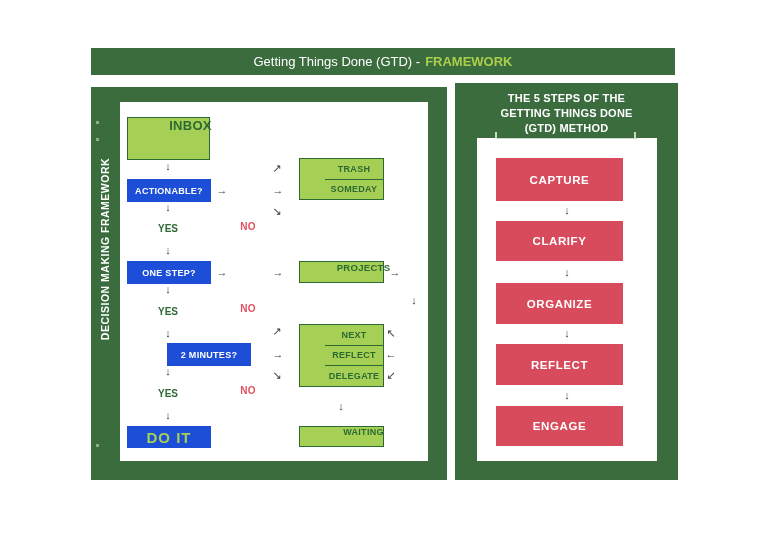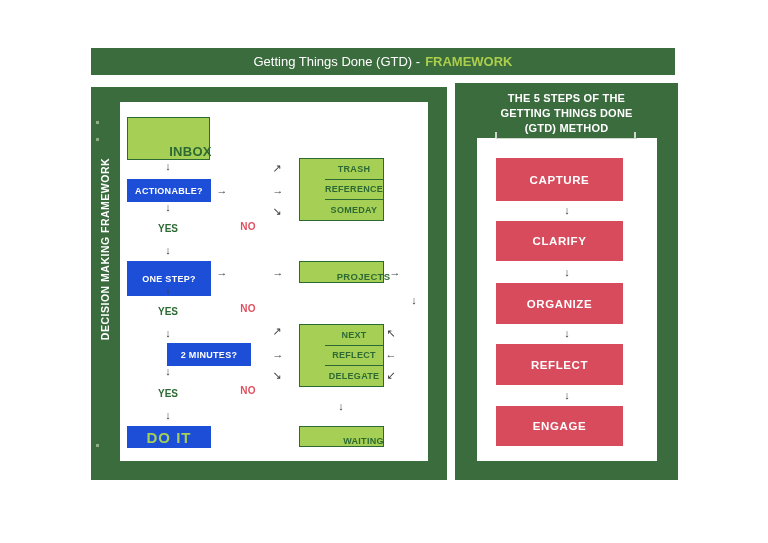--- a/index.html
+++ b/index.html
@@ -18,21 +18,21 @@
   .panel-left{position:absolute;left:91px;top:87px;width:356px;height:393px;background:#3B6C3E;}
   .panel-left .inner{position:absolute;left:29px;top:15px;width:308px;height:359px;background:#ffffff;}
   .side-label{
     position:absolute;left:14px;top:162px;transform:translate(-50%,-50%) rotate(-90deg);
     white-space:nowrap;color:#ffffff;font-weight:bold;font-size:10.5px;letter-spacing:.5px;
   }
   
   .abs{position:absolute;box-sizing:border-box;}
   .box-light{
     background:#A6CF55;border:1.5px solid #2D6A33;color:#2D6A33;font-weight:bold;
-    display:flex;align-items:flex-end;justify-content:center;letter-spacing:.3px;padding-left:44px;
+    display:flex;align-items:flex-start;justify-content:center;letter-spacing:.3px;padding-left:44px;
   }
   .box-dark{
     background:#1d4ed8;color:#ffffff;font-weight:bold;
     display:flex;align-items:center;justify-content:center;letter-spacing:.3px;
   }
   .stack{background:#A6CF55;border:1.5px solid #2D6A33;}
   .stack .row{
     height:19.5px;display:flex;align-items:center;justify-content:center;
     color:#2D6A33;font-weight:bold;font-size:9px;letter-spacing:.3px;margin-left:25px;
   }
@@ -89,38 +89,35 @@
   <div class="inner">
 
     <div class="abs box-light" style="left:7px;top:15px;width:83px;height:43px;font-size:13px;">
       <span>INBOX</span>
     </div>
 
     <div class="abs box-dark" style="left:7px;top:77px;width:84px;height:23px;font-size:9px;">
       <span>ACTIONABLE?</span>
     </div>
 
-    <div class="abs box-dark" style="left:7px;top:159px;width:84px;height:35px;font-size:9px;">
+    <div class="abs box-dark" style="left:7px;top:159px;width:84px;height:23px;font-size:9px;">
       <span>ONE STEP?</span>
     </div>
 
     <div class="abs box-dark" style="left:7px;top:241px;width:84px;height:23px;font-size:9px;margin-left:40px;">
       <span>2 MINUTES?</span>
     </div>
 
     <div class="abs box-dark" style="left:7px;top:324px;width:84px;height:22px;font-size:15px;color:#A6CF55;letter-spacing:1px;">
       <span>DO IT</span>
     </div>
 
     <div class="abs stack" style="left:179px;top:56px;width:85px;">
       <div class="row">
           <span>TRASH</span>
-        </div>
-      <div class="row">
-          <span>REFERENCE</span>
         </div>
       <div class="row">
           <span>SOMEDAY</span>
         </div>
     </div>
 
     <div class="abs box-light" style="left:179px;top:159px;width:85px;height:22px;font-size:9.5px;">
       <span>PROJECTS</span>
     </div>
 

